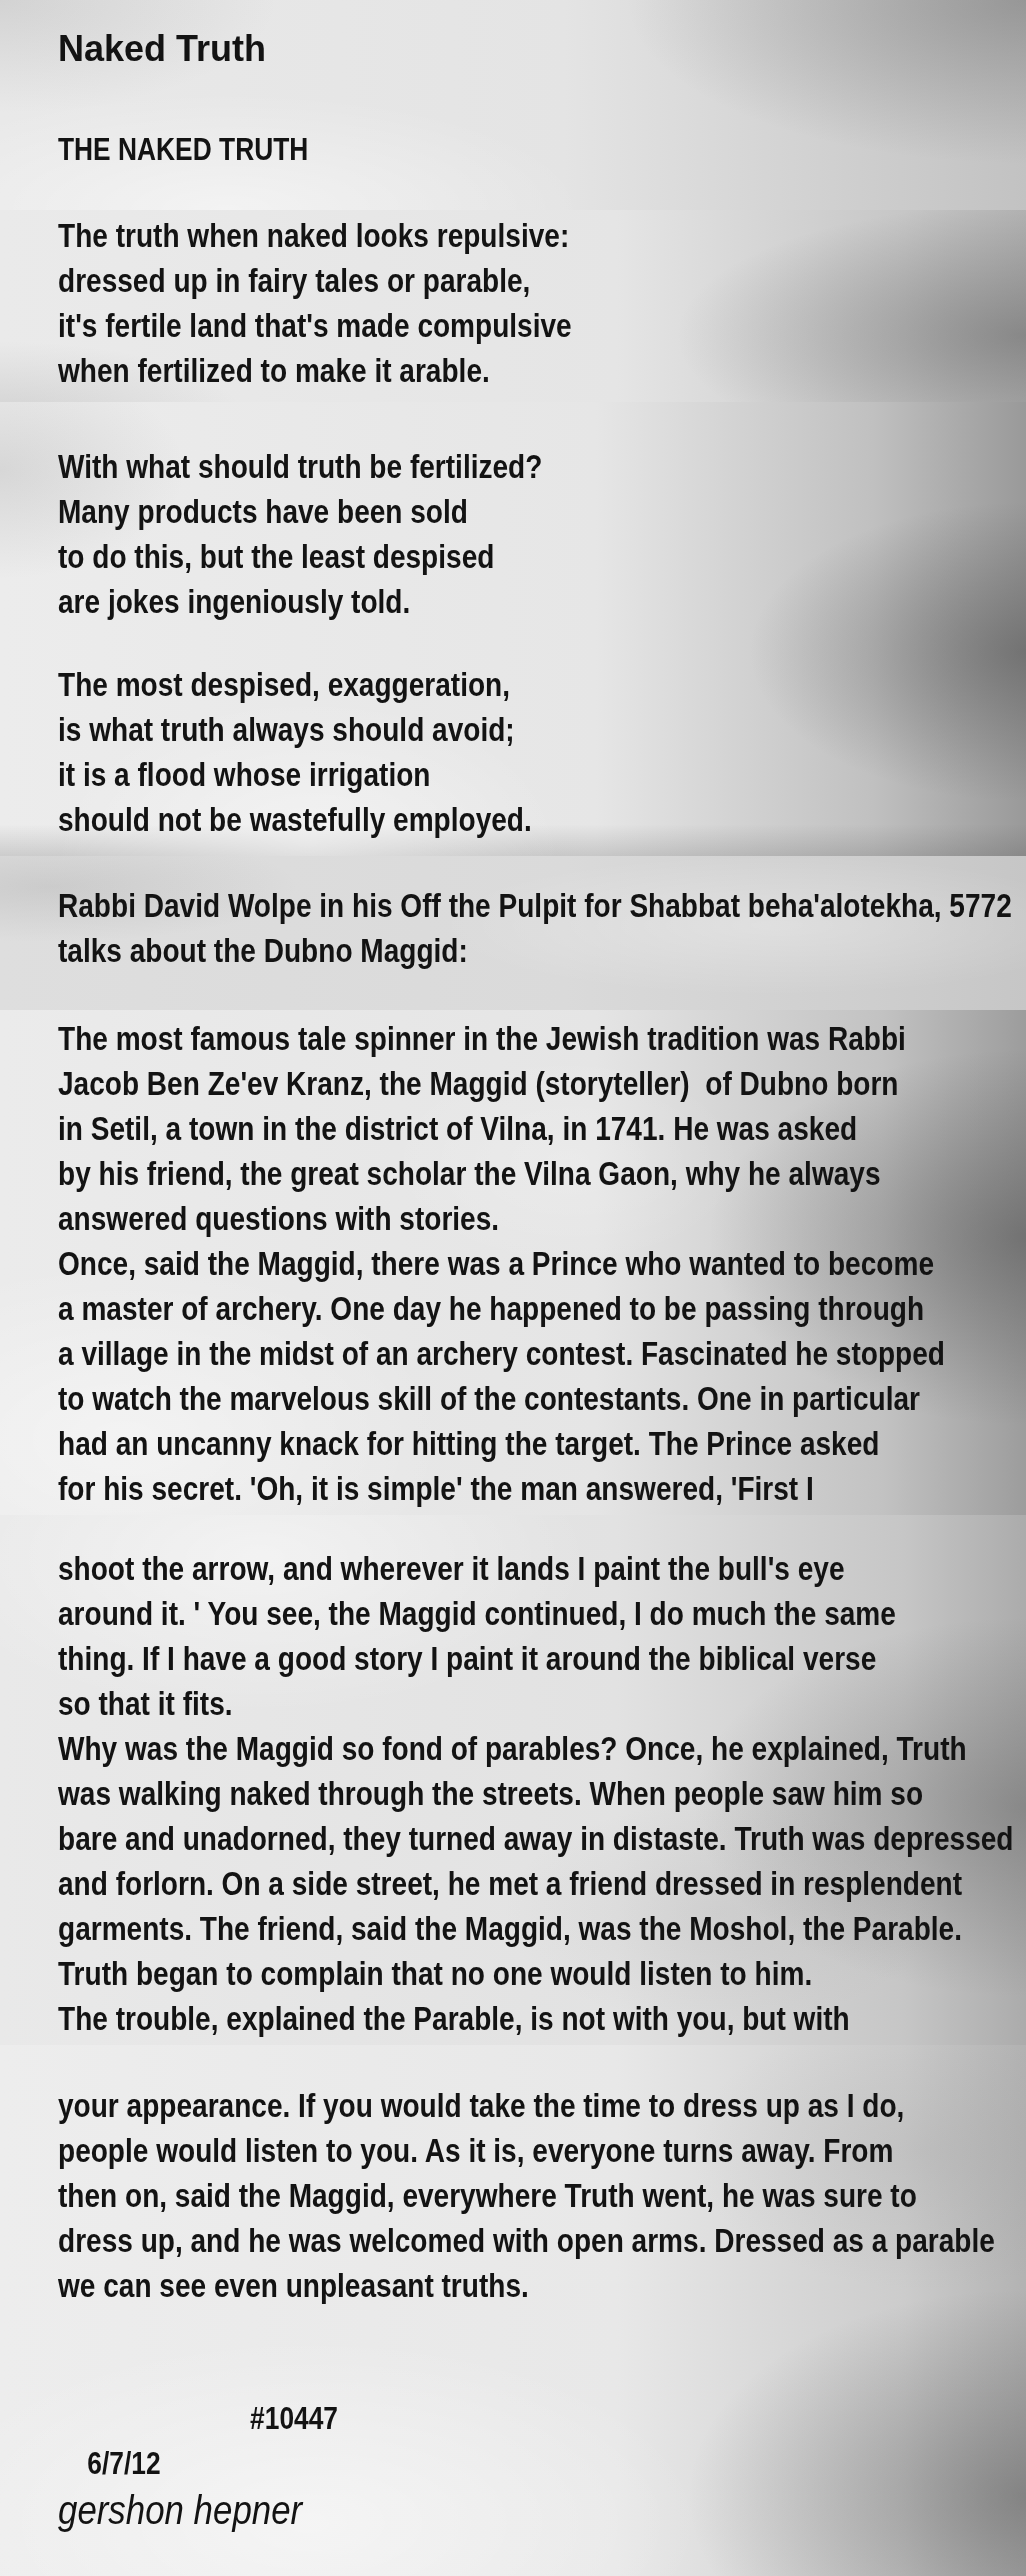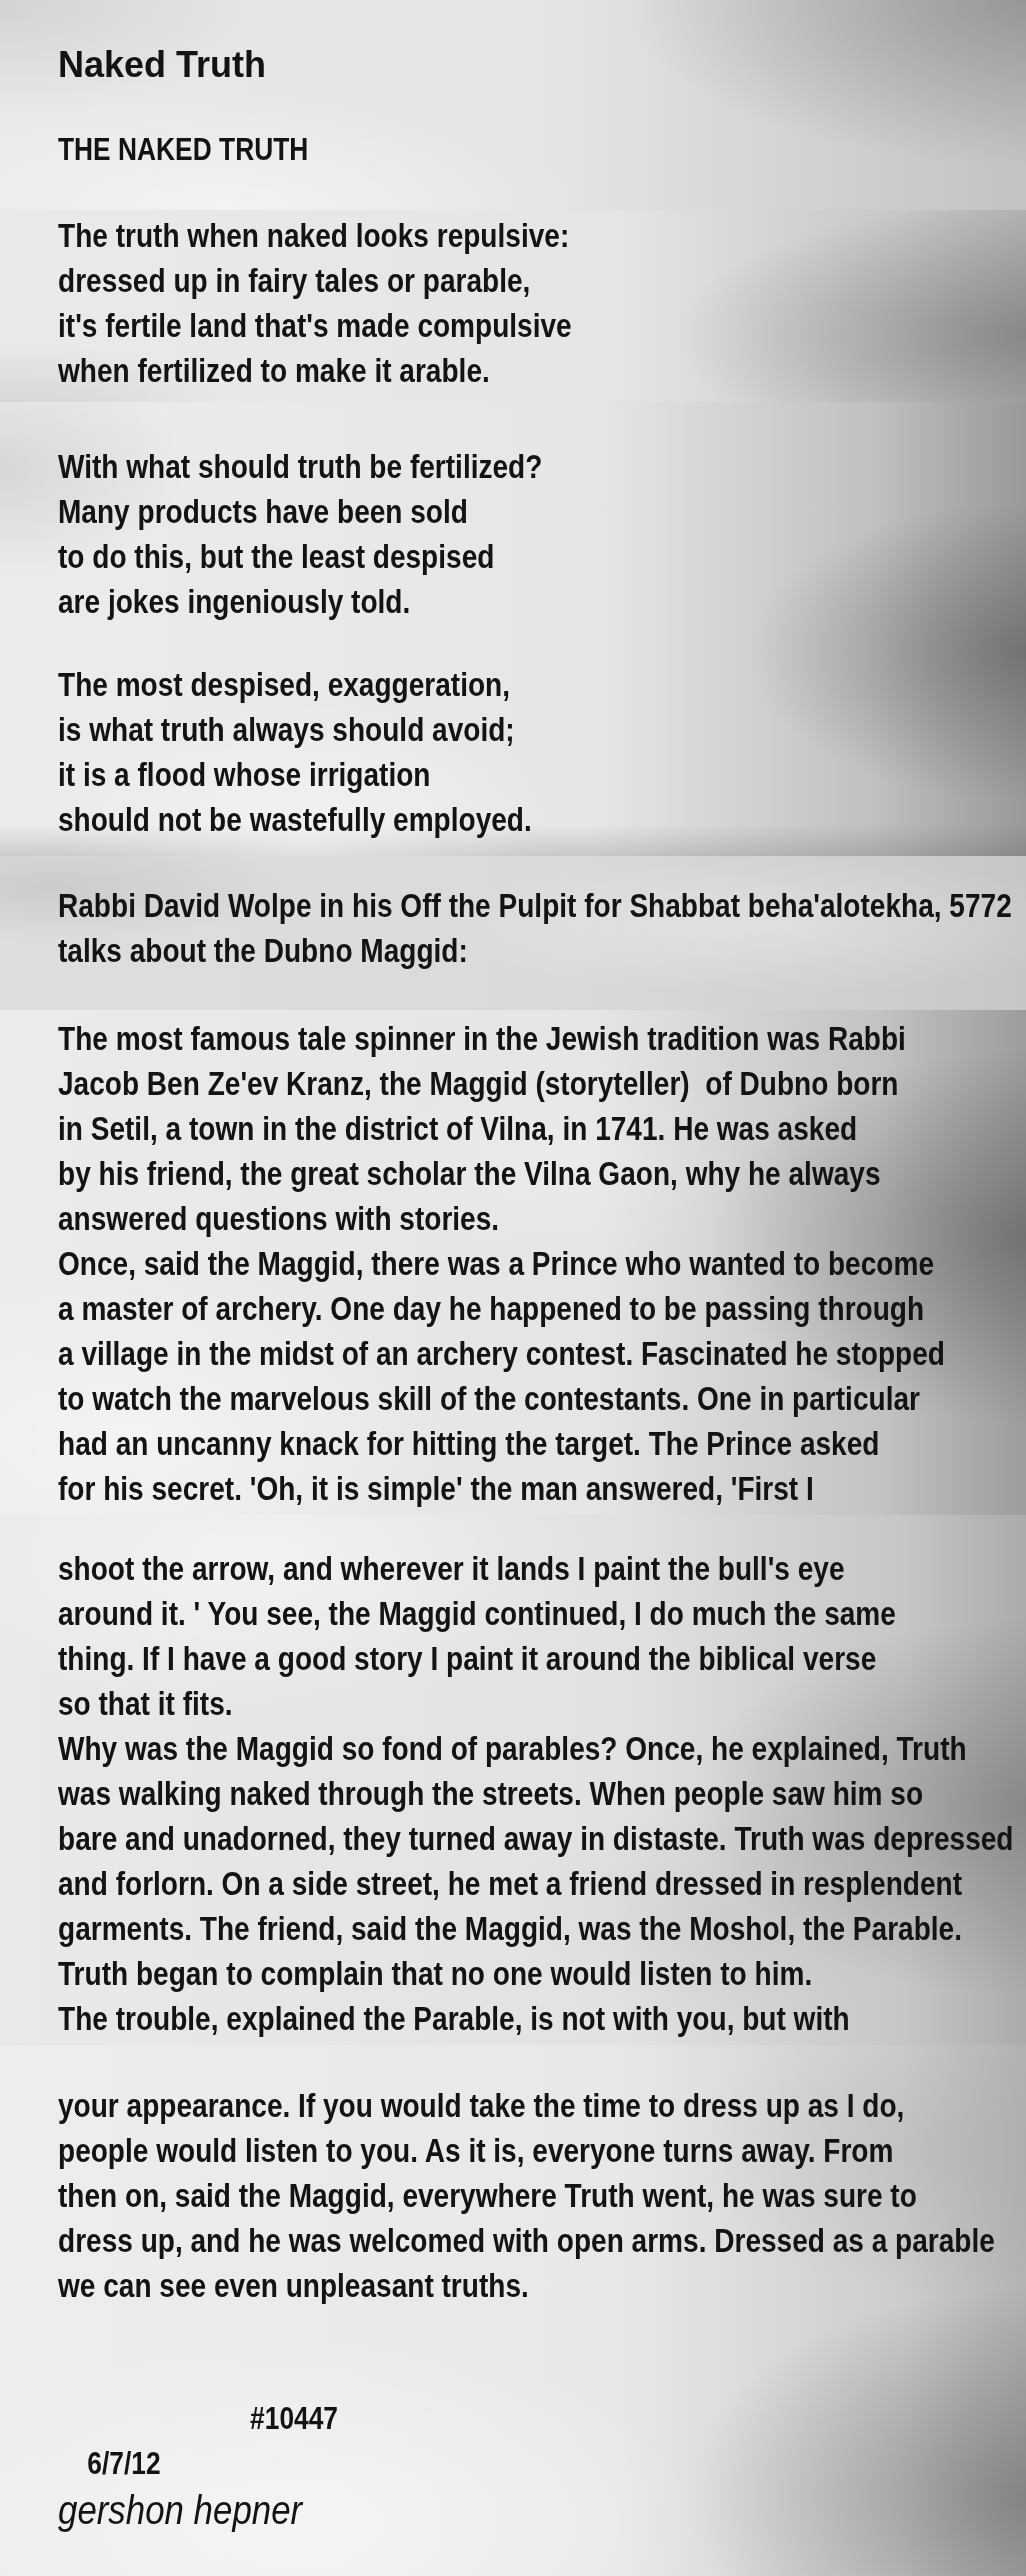--- a/index.html
+++ b/index.html
@@ -69,21 +69,21 @@
       linear-gradient(to right, #ededed, #e8e8e8 60%, #cccccc 88%, #b2b2b2);
   }
 
   .tblock {
     position: absolute;
     left: 58px;
     font-weight: bold;
     white-space: pre;
   }
   .condensed { transform: scaleX(0.85); transform-origin: 0 0; }
-  .page-title  { top: 42px;   font-size: 36px; line-height: 45px; }
+  .page-title  { top: 26px;   font-size: 36px; line-height: 45px; }
   .poem-head   { top: 127px;  font-size: 31px; line-height: 45px; }
   .body-text   { font-size: 33px; line-height: 45px; }
   .stanza-1    { top: 213px;  }
   .stanza-2    { top: 444px;  }
   .stanza-3    { top: 662px;  }
   .attribution { top: 883px; }
   .para-1      { top: 1016px; }
   .para-2      { top: 1546px; }
   .para-3      { top: 2083px; }
   .footer-line { top: 2396px; font-size: 31px; line-height: 45px; }

